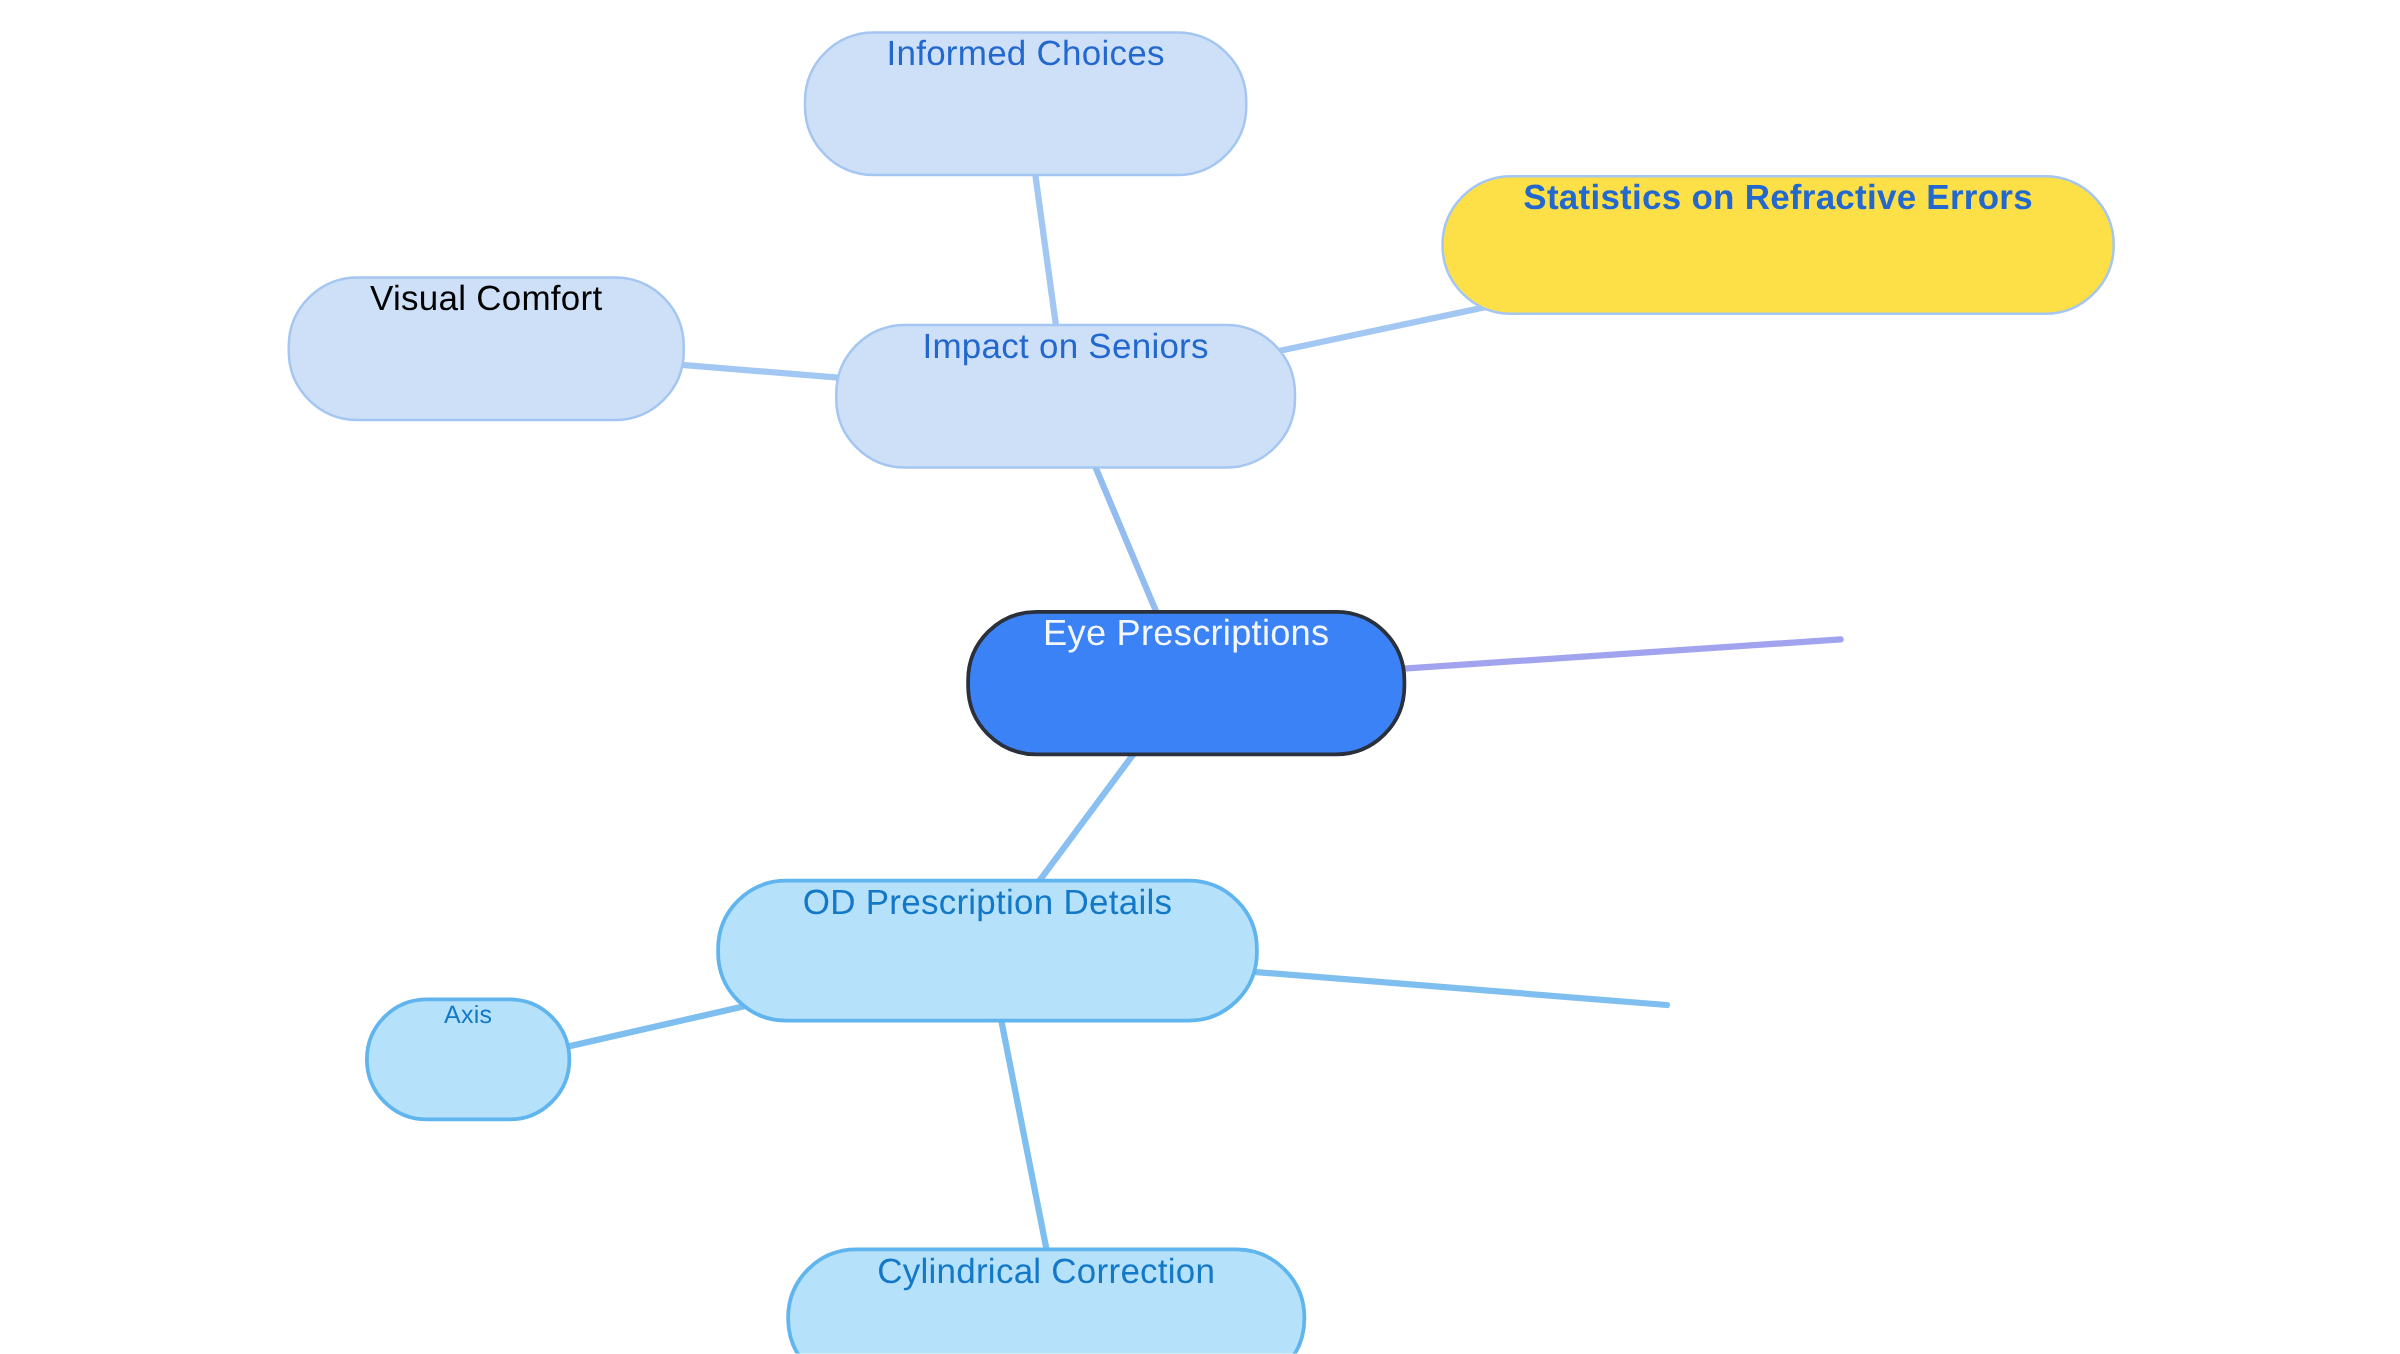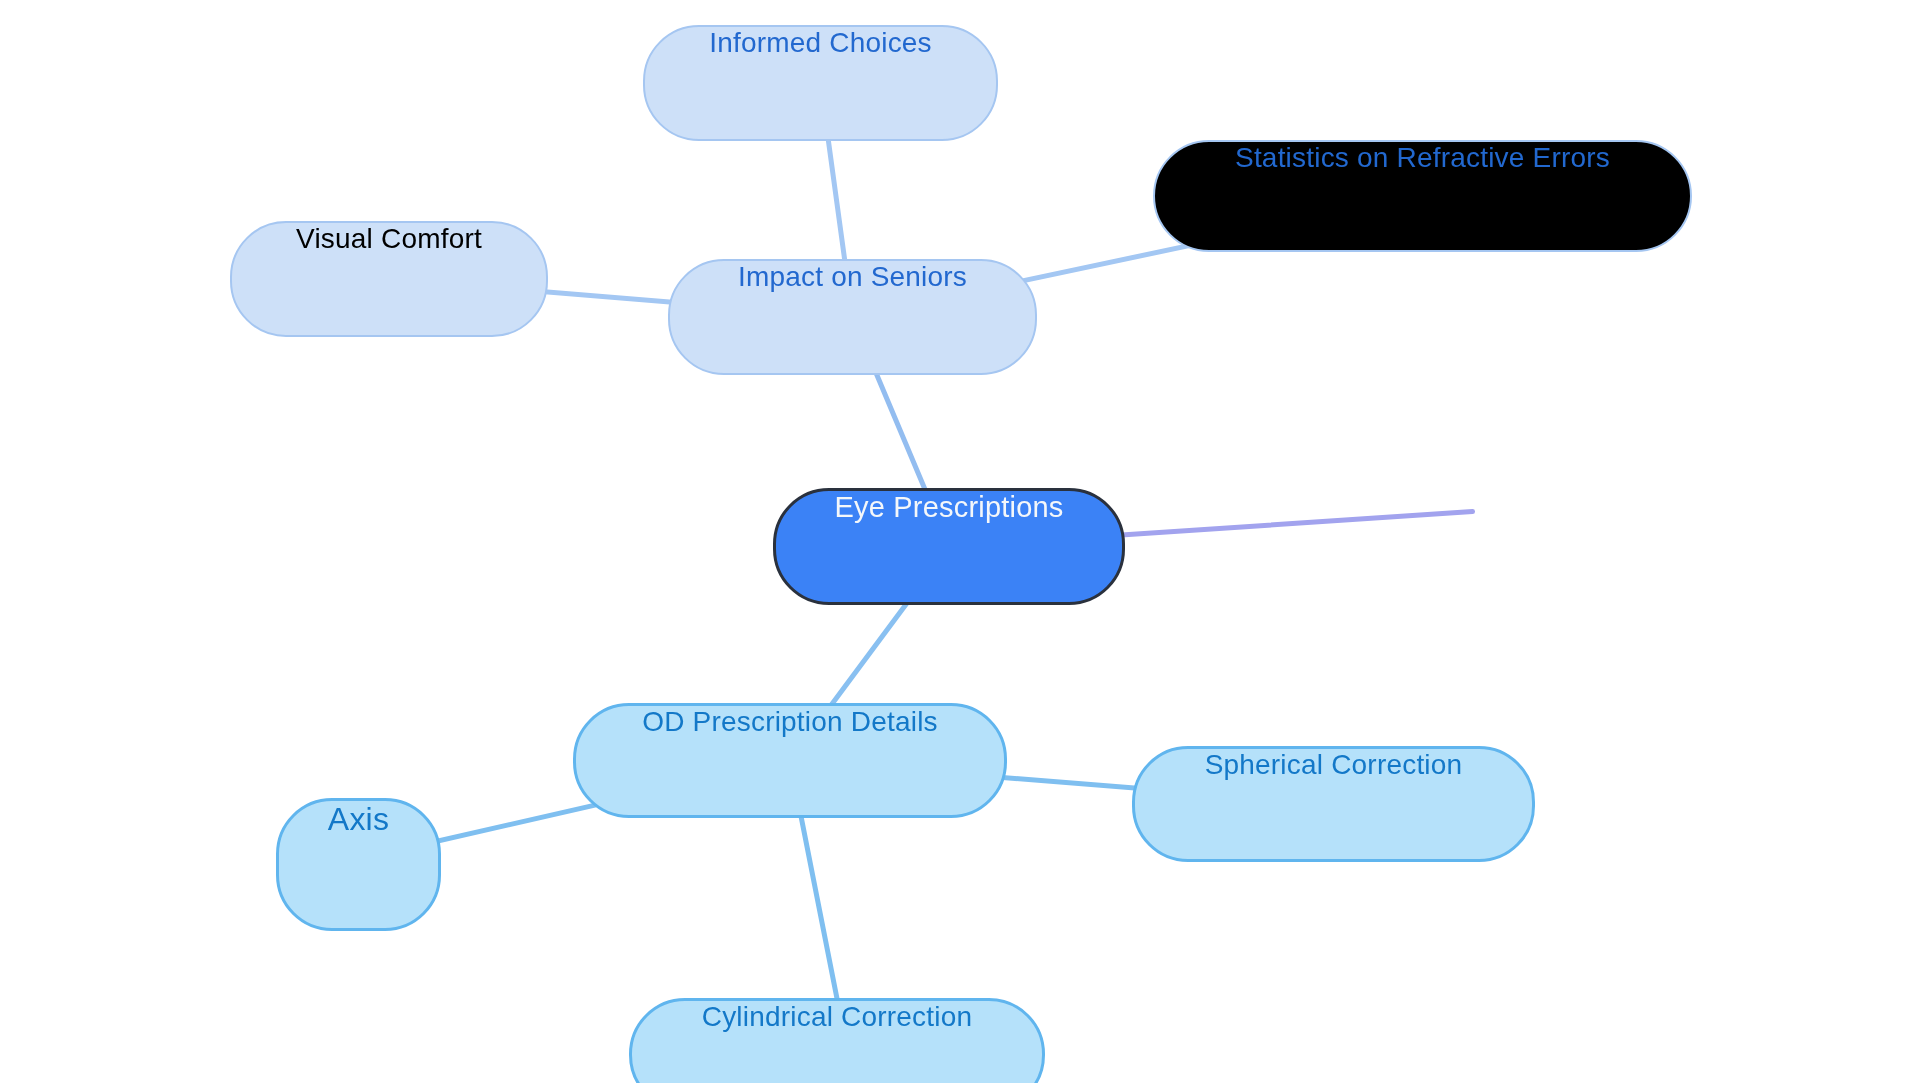--- a/index.html
+++ b/index.html
@@ -59,37 +59,34 @@
   </div>
 
   <div class="node" style="left: 668px; top: 259px; width: 369px; height: 116px; background: rgb(205, 224, 248); border-color: rgb(165, 198, 241); border-width: 2.5px; color: rgb(34, 104, 207); font-size: 28px;">
     <span class="label">Impact on Seniors</span>
   </div>
 
   <div class="node" style="left: 643px; top: 25px; width: 355px; height: 116px; background: rgb(205, 224, 248); border-color: rgb(165, 198, 241); border-width: 2.5px; color: rgb(34, 104, 207); font-size: 28px;">
     <span class="label">Informed Choices</span>
   </div>
 
-  <div class="node" style="left: 1153px; top: 140px; width: 539px; height: 112px; background: #000000; border-color: rgb(165, 198, 241); border-width: 2.5px; color: rgb(34, 104, 207); font-size: 28px;">
+  <div class="node" style="left: 1153px; top: 140px; width: 539px; height: 112px; background: #fde047; border-color: rgb(165, 198, 241); border-width: 2.5px; color: rgb(34, 104, 207); font-size: 28px; font-weight: bold;">
     <span class="label">Statistics on Refractive Errors</span>
   </div>
 
   <div class="node" style="left: 230px; top: 221px; width: 318px; height: 116px; background: rgb(205, 224, 248); border-color: rgb(165, 198, 241); border-width: 2.5px; color: #000000; font-size: 28px;">
     <span class="label">Visual Comfort</span>
   </div>
 
 
   <div class="node" style="left: 573px; top: 703px; width: 434px; height: 115px; background: rgb(181, 225, 250); border-color: rgb(96, 181, 238); border-width: 3px; color: rgb(19, 120, 200); font-size: 28px;">
     <span class="label">OD Prescription Details</span>
   </div>
 
-  <div class="node" style="left: 276px; top: 798px; width: 165px; height: 133px; background: rgb(181, 225, 250); border-color: rgb(96, 181, 238); border-width: 3px; color: rgb(19, 120, 200); font-size: 32px;">
+  <div class="node" style="left: 292px; top: 798px; width: 165px; height: 99px; background: rgb(181, 225, 250); border-color: rgb(96, 181, 238); border-width: 3px; color: rgb(19, 120, 200); font-size: 20px;">
     <span class="label">Axis</span>
   </div>
 
-  <div class="node" style="left: 1132px; top: 746px; width: 403px; height: 116px; background: rgb(181, 225, 250); border-color: rgb(96, 181, 238); border-width: 3px; color: rgb(19, 120, 200); font-size: 28px;">
-    <span class="label">Spherical Correction</span>
-  </div>
 
   <div class="node" style="left: 629px; top: 998px; width: 416px; height: 113px; background: rgb(181, 225, 250); border-color: rgb(96, 181, 238); border-width: 3px; color: rgb(19, 120, 200); font-size: 28px;">
     <span class="label">Cylindrical Correction</span>
   </div>
 </div>
 
 </body></html>

